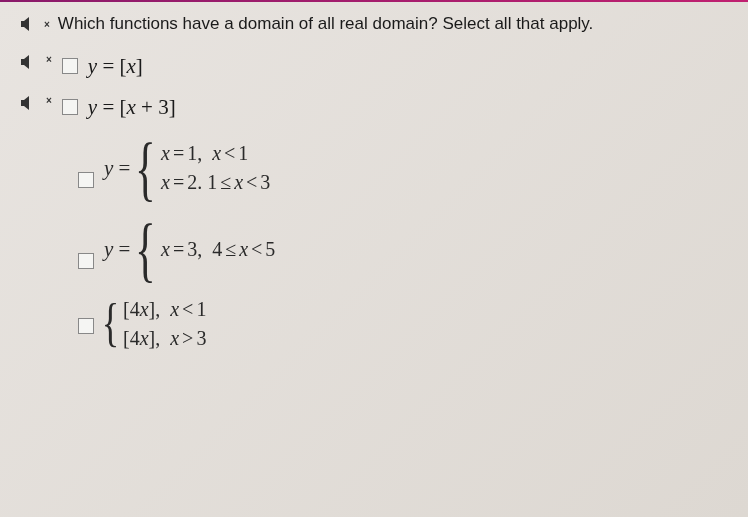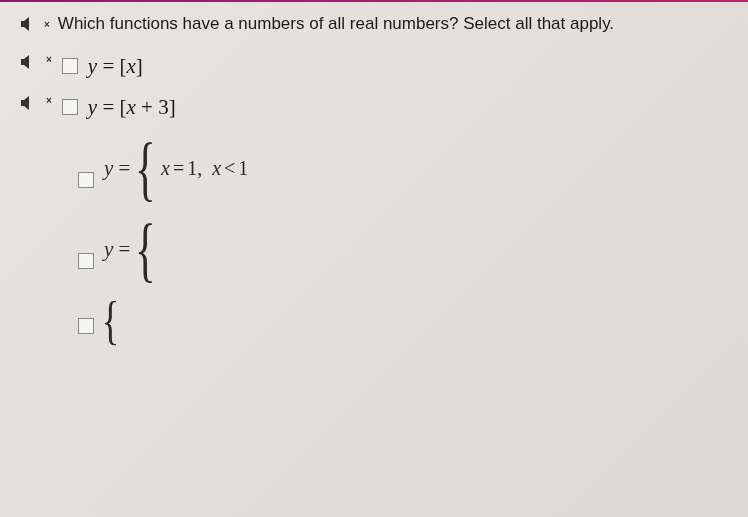--- a/index.html
+++ b/index.html
@@ -142,21 +142,21 @@
 </head>
 <body>
 
 <div class="question-row">
   <span class="speaker-icon">
     <svg viewBox="0 0 18 16">
       <path d="M1 5 L4 5 L9 1 L9 15 L4 11 L1 11 Z" fill="#333"></path>
     </svg>
   </span>
   <span class="x-mark">×</span>
-  <span class="question-text">Which functions have a numbers of all real numbers?  Select all that apply.</span>
+  <span class="question-text">Which functions have a domain of all real domain?  Select all that apply.</span>
 </div>
 
 <div class="option-row with-speaker">
   <span class="speaker-icon">
     <svg viewBox="0 0 18 16">
       <path d="M1 5 L4 5 L9 1 L9 15 L4 11 L1 11 Z" fill="#333"></path>
     </svg>
   </span>
   <span class="x-mark">×</span>
   <div class="checkbox"></div>
@@ -187,34 +187,38 @@
   </div>
 </div>
 
 <div class="option-row no-speaker">
   <div class="checkbox" style="margin-top: 36px;"></div>
   <div class="piecewise-container">
     <span class="piecewise-left"><span>y</span><span style="font-style:normal">&nbsp;=</span></span>
     <span class="brace">{</span>
     <div class="piecewise-lines">
       <div class="piece-line"><span>x</span><span class="op">=</span><span class="num">1,</span>&nbsp;&nbsp;<span>x</span><span class="op">&lt;</span><span class="num">1</span></div>
+      <div class="piece-line"><span>x</span><span class="op">=</span><span class="num">2.</span>&nbsp;<span class="num">1</span><span class="op">≤</span><span>x</span><span class="op">&lt;</span><span class="num">3</span></div>
     </div>
   </div>
 </div>
 
 <div class="option-row no-speaker">
   <div class="checkbox" style="margin-top: 36px;"></div>
   <div class="piecewise-container">
     <span class="piecewise-left"><span>y</span><span style="font-style:normal">&nbsp;=</span></span>
     <span class="brace">{</span>
     <div class="piecewise-lines">
+      <div class="piece-line"><span>x</span><span class="op">=</span><span class="num">3,</span>&nbsp;&nbsp;<span class="num">4</span><span class="op">≤</span><span>x</span><span class="op">&lt;</span><span class="num">5</span></div>
     </div>
   </div>
 </div>
 
 <div class="option-row no-speaker">
   <div class="checkbox" style="margin-top: 20px;"></div>
   <div class="piecewise-container">
     <span class="brace2">{</span>
     <div class="piecewise-lines">
+      <div class="piece-line"><span class="num">[4</span><span>x</span><span class="num">],</span>&nbsp;&nbsp;<span>x</span><span class="op">&lt;</span><span class="num">1</span></div>
+      <div class="piece-line"><span class="num">[4</span><span>x</span><span class="num">],</span>&nbsp;&nbsp;<span>x</span><span class="op">&gt;</span><span class="num">3</span></div>
     </div>
   </div>
 </div>
 
 </body></html>

